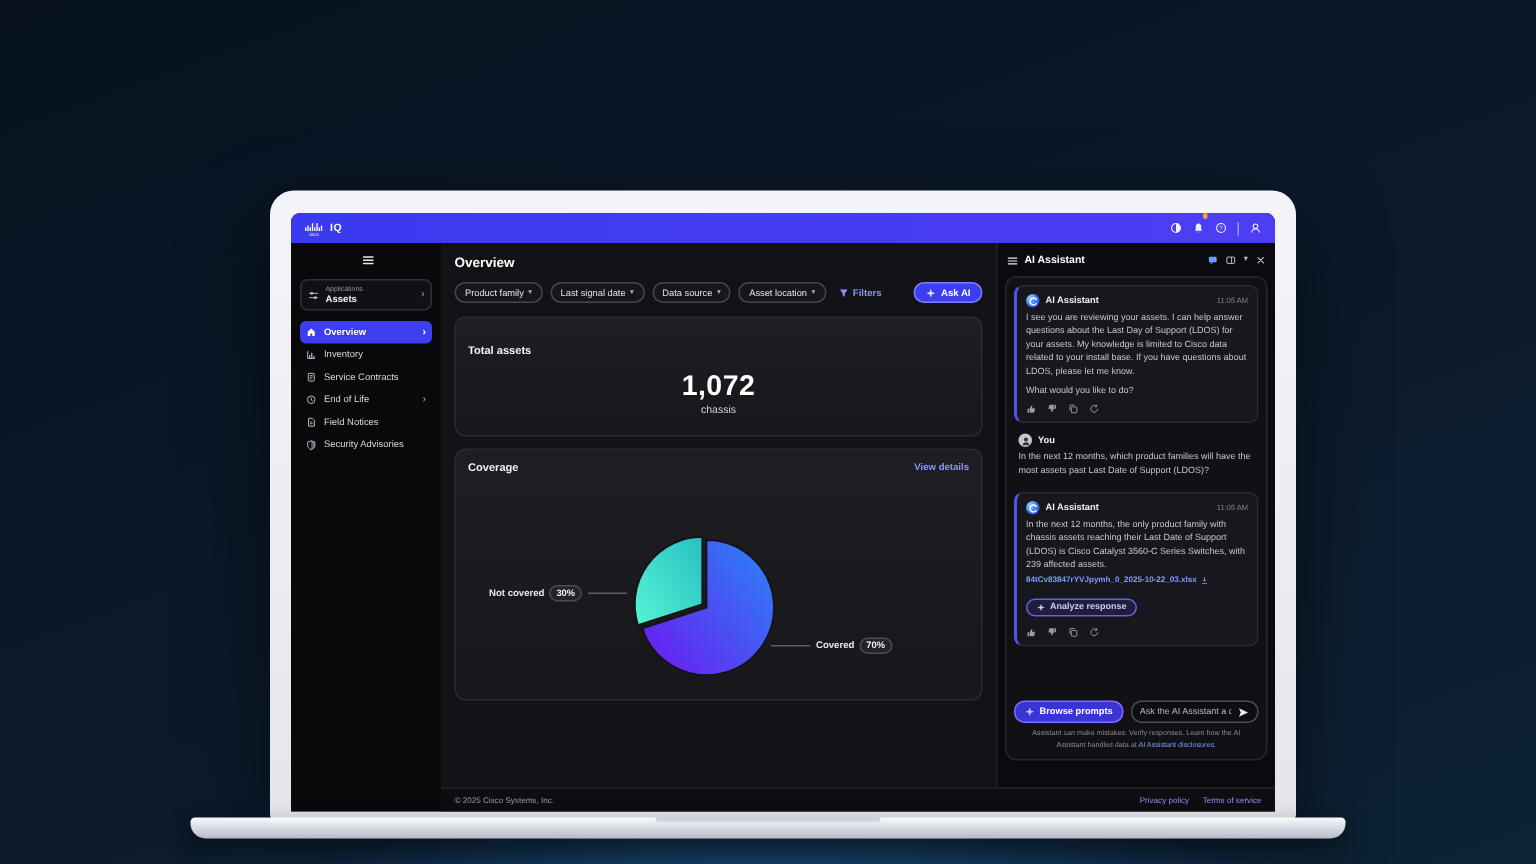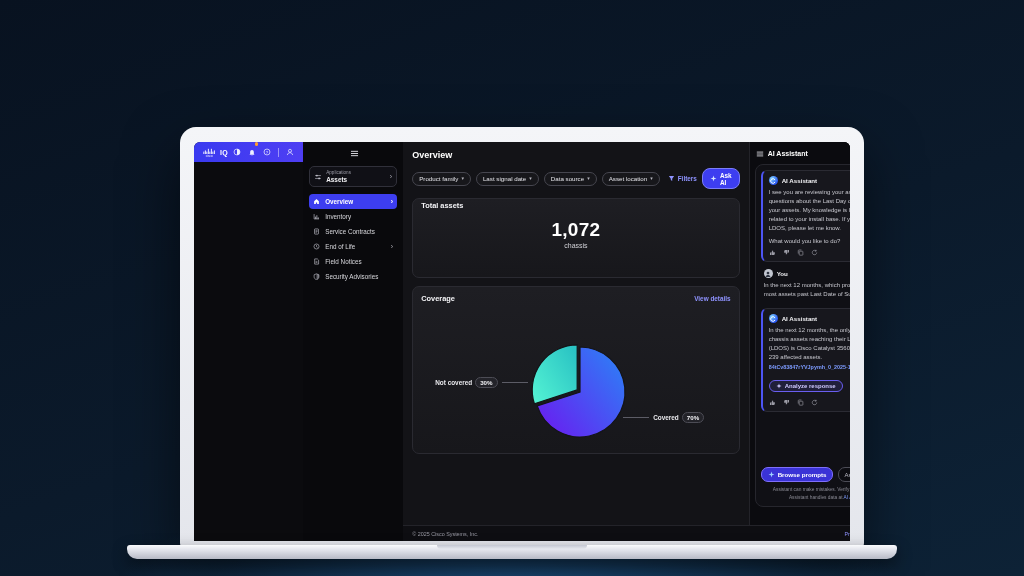--- a/index.html
+++ b/index.html
@@ -8,21 +8,21 @@
   .stage { position:relative; width:1024px; height:576px;
     background:linear-gradient(160deg,#081220 0%,#0b1a2b 55%,#0d2236 100%); }
   .glow { position:absolute; left:92px; top:470px; width:840px; height:160px;
     background:radial-gradient(ellipse at 50% 85%, rgba(52,150,240,.55), rgba(52,150,240,0) 68%); }
 
   
   .laptop-screen { position:absolute; left:180px; top:127px; width:684px; height:420px;
     background:linear-gradient(180deg,#f4f5f8,#e4e6ec); border-radius:16px 16px 4px 4px;
     box-shadow:0 24px 55px rgba(0,0,0,.55); }
   .screen-inner { position:absolute; left:14px; top:15px; right:14px; bottom:6px;
-    background:#0b0b0e; border-radius:6px 6px 0 0; overflow:hidden; display:flex; flex-direction:row; }
+    background:#0b0b0e; border-radius:6px 6px 0 0; overflow:hidden; display:flex; flex-direction:column; }
   .laptop-base { position:absolute; left:127px; top:545px; width:770px; height:14px; z-index:5;
     background:linear-gradient(180deg,#fafbfd 0%,#dfe1e9 40%,#b7bac6 100%);
     border-radius:3px 3px 10px 10px; box-shadow:0 6px 16px rgba(0,0,0,.45); }
   .laptop-base::after { content:""; position:absolute; left:310px; top:0; width:150px; height:4px;
     background:linear-gradient(180deg,#c4c7d2,#e6e8ee); border-radius:0 0 6px 6px; }
 
   .ic { display:inline-flex; align-items:center; justify-content:center; line-height:0; flex:none; }
   .txt-ic { line-height:1; flex:none; }
 
   
@@ -67,21 +67,21 @@
   .filters-link { display:flex; align-items:center; gap:3px; color:#8f93ff; font-size:6.4px;
     font-weight:700; margin-left:3px; cursor:pointer; }
   .ask-ai { margin-left:auto; background:#3d3ef0; border:1px solid #7c7ef8; color:#fff;
     border-radius:8px; padding:2.5px 7px; font-size:6.4px; font-weight:700; display:flex;
     align-items:center; gap:3px; cursor:pointer; }
   .ask-ai .ic { color:#d6e4ff; }
 
   .card { background:linear-gradient(180deg,#1e1e23,#17171b); border:1px solid #2a2a31;
     border-radius:7px; }
   .card-title { font-size:7.4px; font-weight:700; color:#f3f3f6; }
-  .card.total { height:80px; padding:2px 8px; margin-bottom:8px; }
+  .card.total { height:80px; padding:17px 8px; margin-bottom:8px; }
   .total-center { text-align:center; margin-top:9px; }
   .total-value { font-size:19px; font-weight:700; color:#fff; letter-spacing:.3px; }
   .total-unit { font-size:7px; color:#d2d2d8; margin-top:1px; }
 
   .card.coverage { height:168px; padding:7px 8px; }
   .coverage-head { display:flex; justify-content:space-between; align-items:center; }
   .view-details { font-size:6.4px; font-weight:700; color:#8f93ff; cursor:pointer; }
   .pie-area { position:relative; height:140px; }
   .pie-svg { position:absolute; left:98px; top:28px; }
   .callout { position:absolute; display:flex; align-items:center; }

